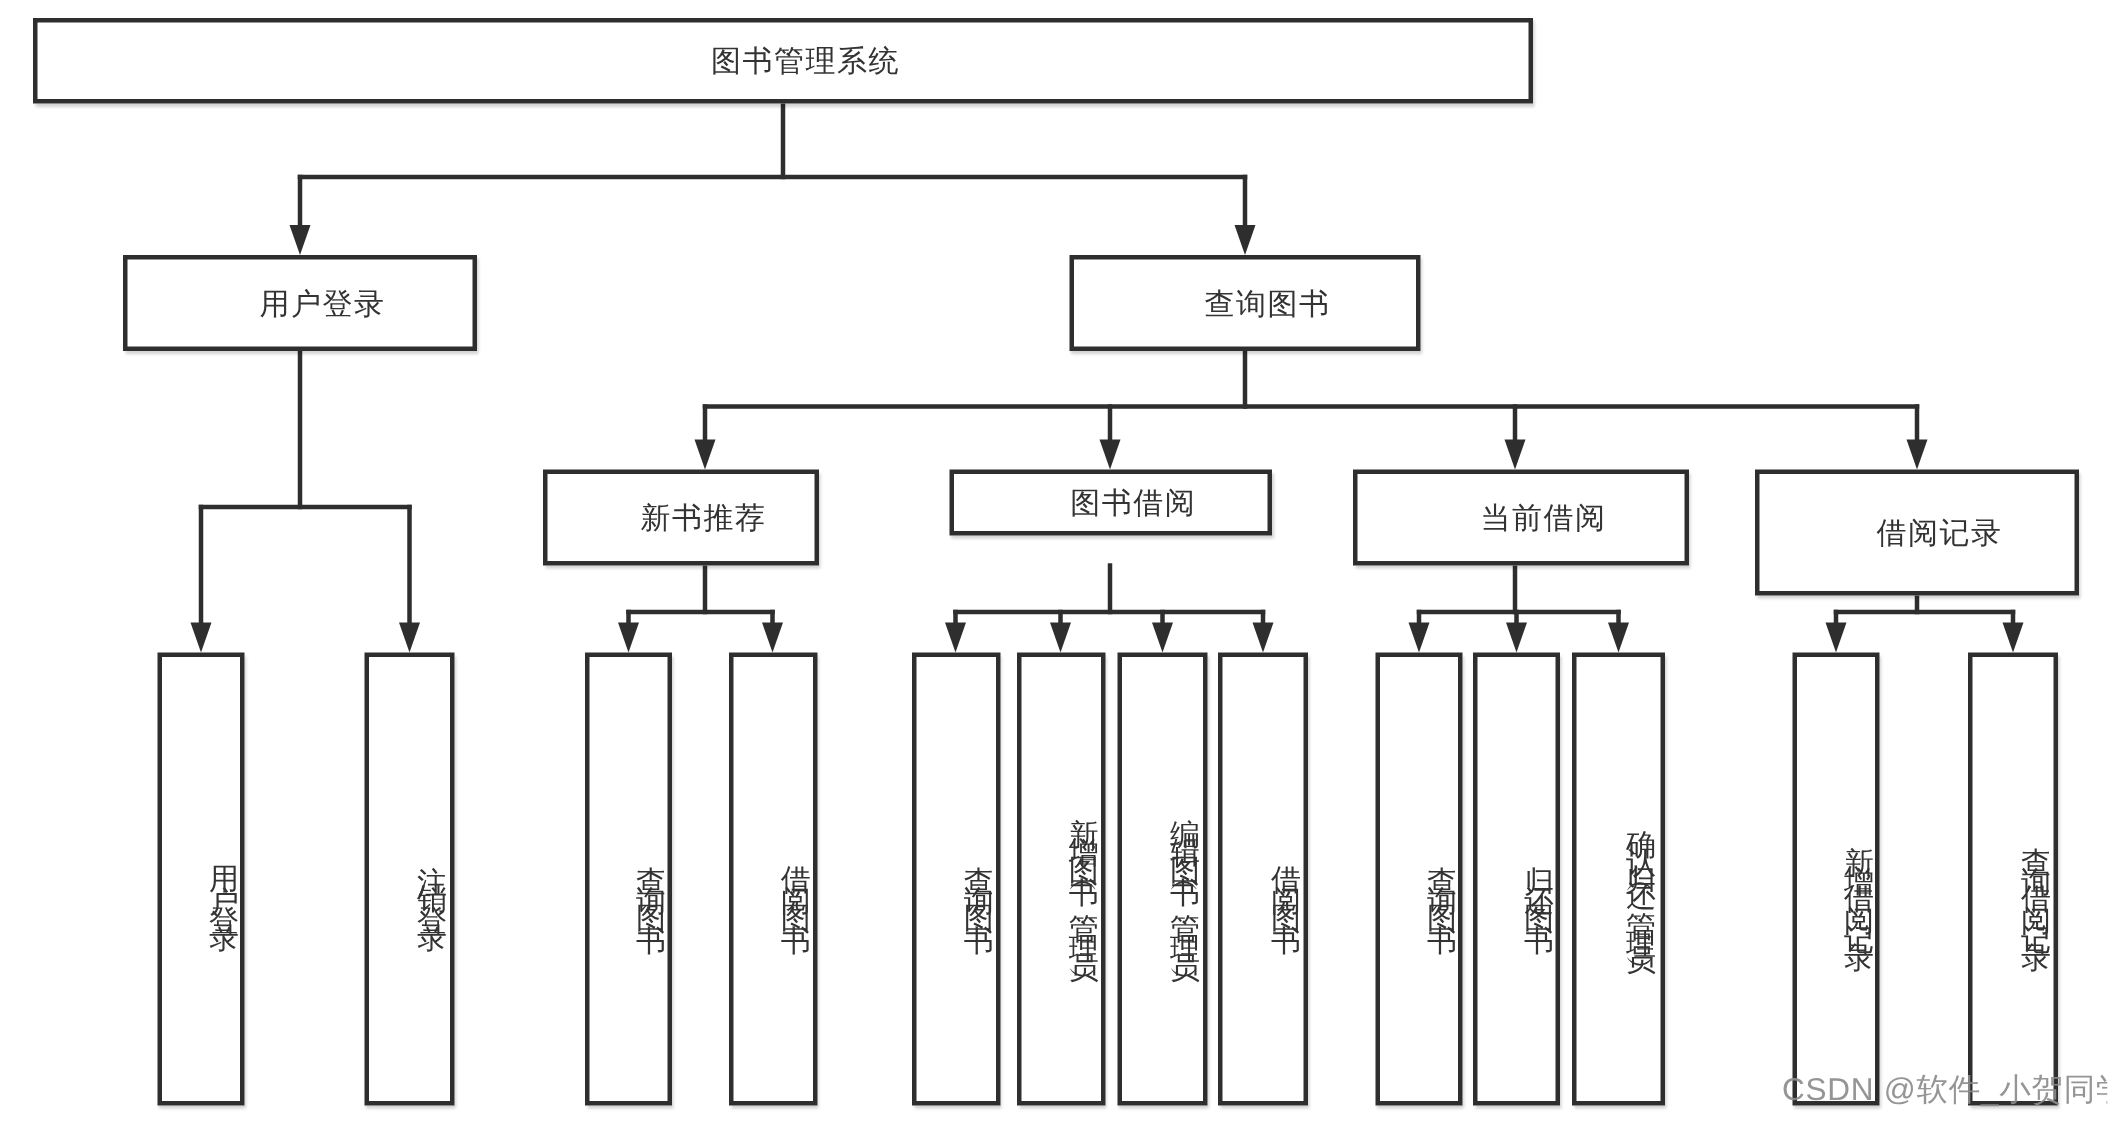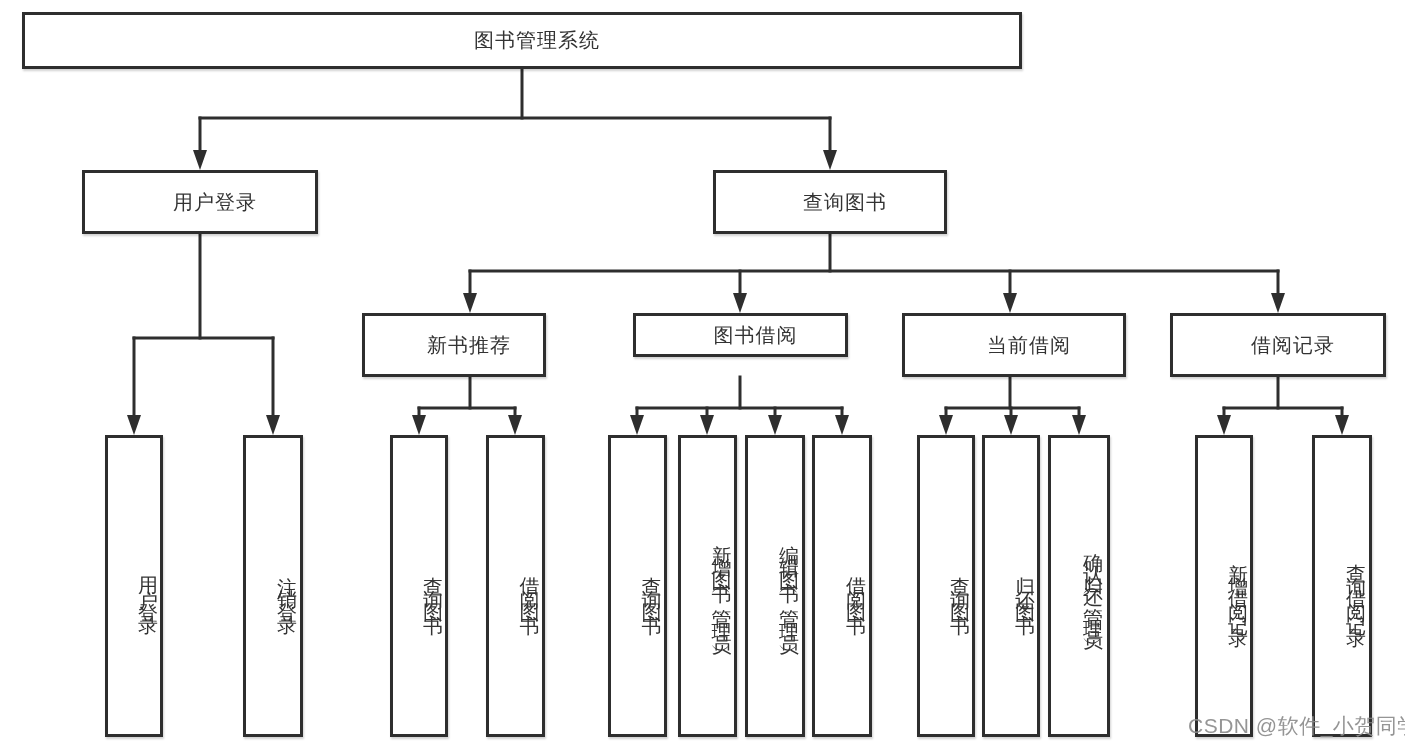--- a/index.html
+++ b/index.html
@@ -130,21 +130,21 @@
   </svg>
 
   <div class="box" style="left:22px; top:12px; width:1000px; height:57px;">图书管理系统</div>
 
   <div class="box" style="left:82px; top:170px; width:236px; height:64px;">用户登录</div>
   <div class="box" style="left:713px; top:170px; width:234px; height:64px;">查询图书</div>
 
   <div class="box" style="left:362px; top:313px; width:184px; height:64px;">新书推荐</div>
   <div class="box" style="left:633px; top:313px; width:215px; height:44px;">图书借阅</div>
   <div class="box" style="left:902px; top:313px; width:224px; height:64px;">当前借阅</div>
-  <div class="box" style="left:1170px; top:313px; width:216px; height:64px;">借阅记录</div>
+  <div class="box" style="left:1170px; top:313px; width:216px; height:84px;">借阅记录</div>
 
   <div class="box vbox" style="left:105px; top:435px; width:58px; height:302px;">用户登录</div>
   <div class="box vbox" style="left:243px; top:435px; width:60px; height:302px;">注销登录</div>
 
   <div class="box vbox" style="left:390px; top:435px; width:58px; height:302px;">查询图书</div>
   <div class="box vbox" style="left:486px; top:435px; width:59px; height:302px;">借阅图书</div>
 
   <div class="box vbox" style="left:608px; top:435px; width:59px; height:302px;">查询图书</div>
   <div class="box vbox" style="left:678px; top:435px; width:59px; height:302px;">新增图书（管理员）</div>
   <div class="box vbox" style="left:745px; top:435px; width:60px; height:302px;">编辑图书（管理员）</div>

